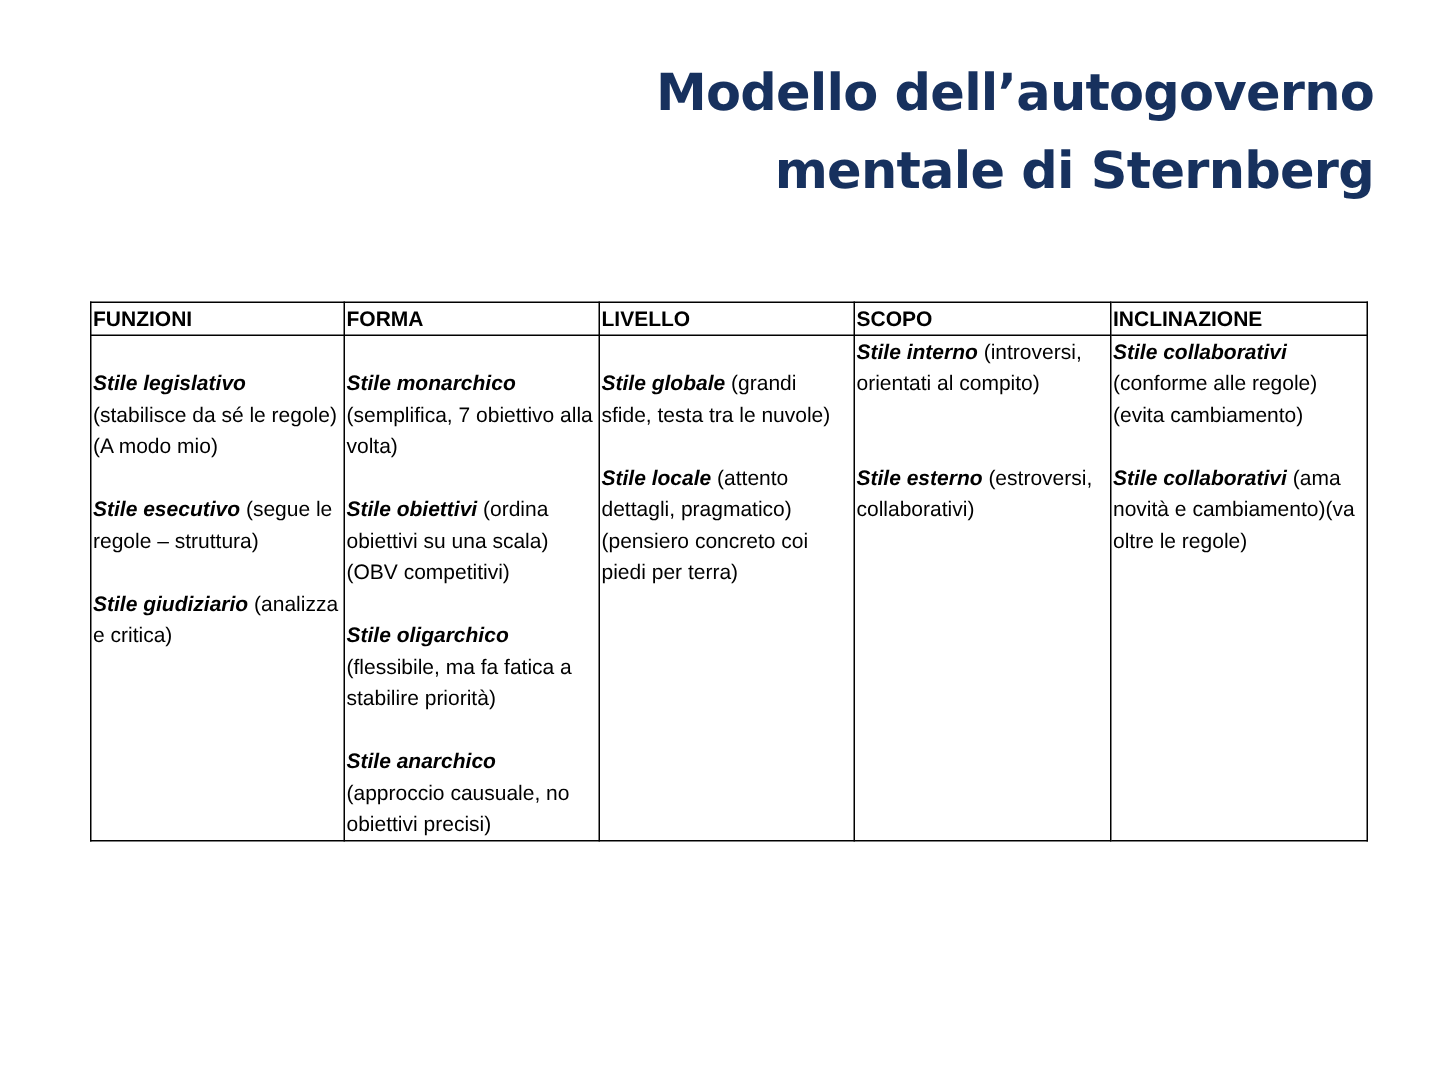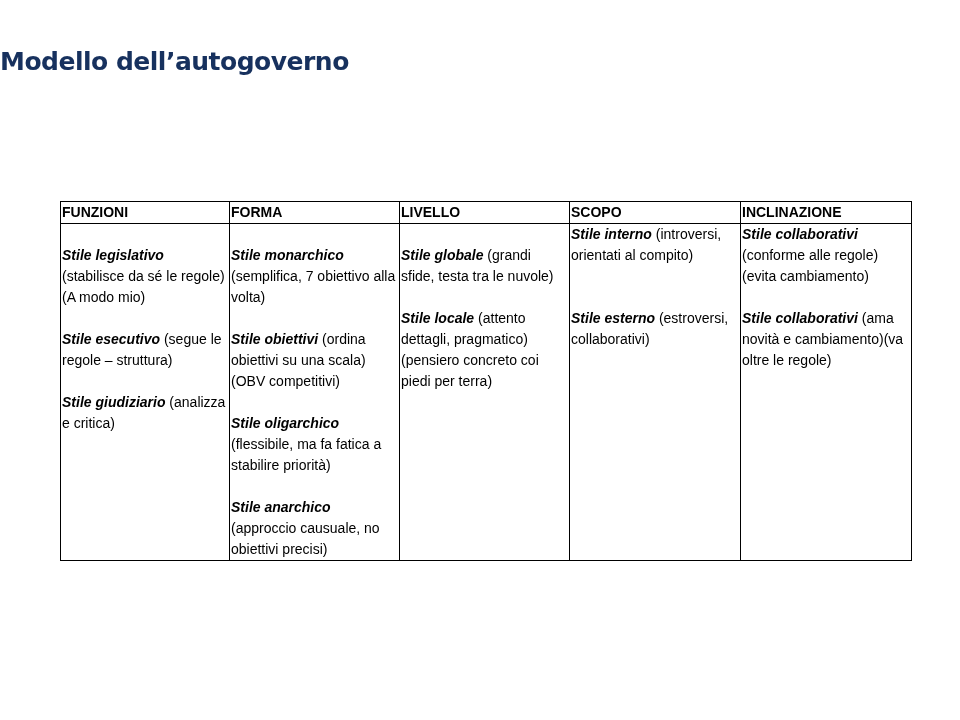--- a/index.html
+++ b/index.html
@@ -1,31 +1,32 @@
 <!DOCTYPE html>
 <html><head>
   <meta charset="utf-8">
   <style>
     html, body { margin:0; padding:0; }
     body { width:960px; height:720px; background:#ffffff; position:relative; overflow:hidden; font-family:"Liberation Sans", sans-serif; }
-    .title { position:absolute; left:0; top:36px; width:916px; text-align:left; color:#17315e; font-family:"DejaVu Sans", sans-serif; font-weight:bold; font-size:25px; line-height:52px; letter-spacing:-0.5px; }
+    .title { position:absolute; left:0; top:36px; width:916px; text-align:right; color:#17315e; font-family:"DejaVu Sans", sans-serif; font-weight:bold; font-size:34px; line-height:52px; letter-spacing:-0.5px; }
     .title div { white-space:nowrap; }
     table { position:absolute; left:60px; top:201px; border-collapse:collapse; table-layout:fixed; width:851px; }
     td, th { border:1px solid #000; vertical-align:top; padding:0 1px; font-size:14px; line-height:21px; color:#000; text-align:left; overflow:hidden; }
     th { height:20px; font-weight:bold;margin-top:16px; }
     td { height:325px; }
     .entry { display:block; }
     .entry .name { font-style:italic;font-weight:bold; }
     .gap { display:block; height:21px; }
   </style>
 </head>
 <body>
 
 <div class="title">
   <div>Modello dell’autogoverno</div>
+  <div>mentale di Sternberg</div>
 </div>
 
 <table>
   <colgroup>
     <col style="width:169px">
       <col style="width:170px">
       <col style="width:170px">
       <col style="width:171px">
       <col style="width:171px">
   </colgroup>

